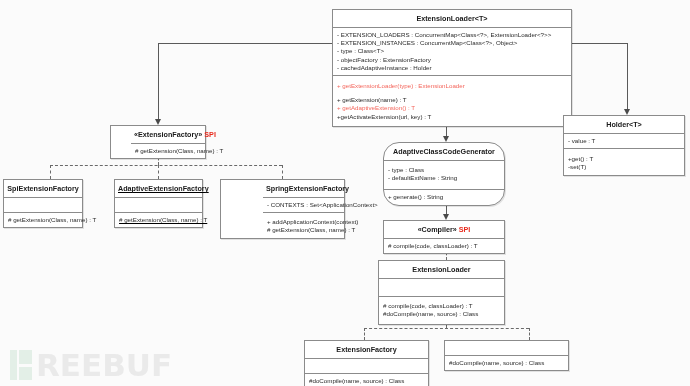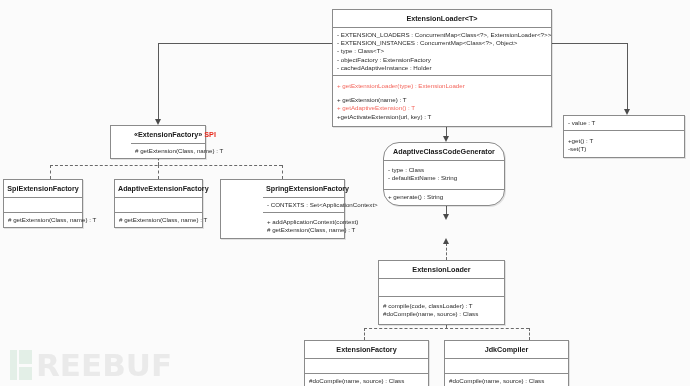--- a/index.html
+++ b/index.html
@@ -161,21 +161,21 @@
   <div class="dl v" style="left:50px; top:165px; height:14px;"></div>
   <div class="dl v" style="left:158px; top:165px; height:14px;"></div>
   <div class="dl v" style="left:282px; top:165px; height:14px;"></div>
 
   <div class="arrow-up" style="left:443px; top:314px;"></div>
   <div class="dl v" style="left:446px; top:319px; height:9px;"></div>
   <div class="dl h" style="left:364px; top:328px; width:165px;"></div>
   <div class="dl v" style="left:364px; top:328px; height:12px;"></div>
   <div class="dl v" style="left:529px; top:328px; height:12px;"></div>
 
-  <div class="uml" style="left:332px; top:9px; width:220px;">
+  <div class="uml" style="left:332px; top:9px; width:240px;">
     <div class="hdr">ExtensionLoader&lt;T&gt;</div>
     <div class="sec">
       <div class="row">- EXTENSION_LOADERS : ConcurrentMap&lt;Class&lt;?&gt;, ExtensionLoader&lt;?&gt;&gt;</div>
       <div class="row">- EXTENSION_INSTANCES : ConcurrentMap&lt;Class&lt;?&gt;, Object&gt;</div>
       <div class="row">- type :  Class&lt;T&gt;</div>
       <div class="row">- objectFactory : ExtensionFactory</div>
       <div class="row">- cachedAdaptiveInstance : Holder</div>
     </div>
     <div class="sec" style="padding-top:6px; padding-bottom:5px;">
       <div class="row hl">+ getExtensionLoader(type) : ExtensionLoader</div>
@@ -196,80 +196,89 @@
   </div>
 
   <div class="uml" style="left:3px; top:179px; width:80px;">
     <div class="hdr">SpiExtensionFactory</div>
     <div class="sec empty"></div>
     <div class="sec">
       <div class="row"># getExtension(Class, name) : T</div>
     </div>
   </div>
 
-  <div class="uml" style="left:114px; top:179px; width:89px;">
+  <div class="uml" style="left:114px; top:179px; width:89px;text-decoration:underline;">
     <div class="hdr">AdaptiveExtensionFactory</div>
     <div class="sec empty"></div>
     <div class="sec">
       <div class="row"># getExtension(Class, name) : T</div>
     </div>
   </div>
 
   <div class="uml" style="left:220px; top:179px; width:125px;padding-left:42px;">
     <div class="hdr">SpringExtensionFactory</div>
     <div class="sec">
       <div class="row">- CONTEXTS : Set&lt;ApplicationContext&gt;</div>
     </div>
     <div class="sec" style="padding-top:5px;">
       <div class="row">+ addApplicationContext(context)</div>
       <div class="row"># getExtension(Class, name) : T</div>
     </div>
   </div>
 
   <div class="uml" style="left:563px; top:115px; width:122px;">
+    <div class="hdr">Holder&lt;T&gt;</div>
     <div class="sec">
       <div class="row">- value : T</div>
     </div>
     <div class="sec" style="padding-top:6px;">
       <div class="row">+get() : T</div>
       <div class="row">-set(T)</div>
     </div>
   </div>
 
   <div class="uml" style="left:383px; top:142px; width:122px;border-radius:16px;">
     <div class="hdr">AdaptiveClassCodeGenerator</div>
     <div class="sec" style="padding-top:5px; padding-bottom:7px;">
       <div class="row">- type : Class</div>
       <div class="row">- defaultExtName : String</div>
     </div>
     <div class="sec">
       <div class="row">+ generate() : String</div>
     </div>
   </div>
 
+  <div class="uml" style="left:383px; top:220px; width:122px;">
+    <div class="hdr">
+      <span>«Compiler»</span>
+      <span class="spi">SPI</span>
+    </div>
+    <div class="sec">
+      <div class="row"># compile(code,  classLoader) : T</div>
+    </div>
+  </div>
 
   <div class="uml" style="left:378px; top:260px; width:127px;">
     <div class="hdr">ExtensionLoader</div>
     <div class="sec empty" style="min-height:11px;"></div>
     <div class="sec" style="padding-top:5px; padding-bottom:6px;">
       <div class="row"># compile(code,  classLoader) : T</div>
       <div class="row">#doCompile(name, source) : Class</div>
     </div>
   </div>
 
   <div class="uml" style="left:304px; top:340px; width:125px;">
     <div class="hdr">ExtensionFactory</div>
     <div class="sec empty"></div>
     <div class="sec">
       <div class="row">#doCompile(name, source) : Class</div>
     </div>
   </div>
 
   <div class="uml" style="left:444px; top:340px; width:125px;">
-    <div class="hdr">JdkCompiler</div>
     <div class="sec empty"></div>
     <div class="sec">
       <div class="row">#doCompile(name, source) : Class</div>
     </div>
   </div>
 
   <div class="watermark">
     <div class="wm-mark">
       <div class="wm-bar"></div>
       <div class="wm-stack">

